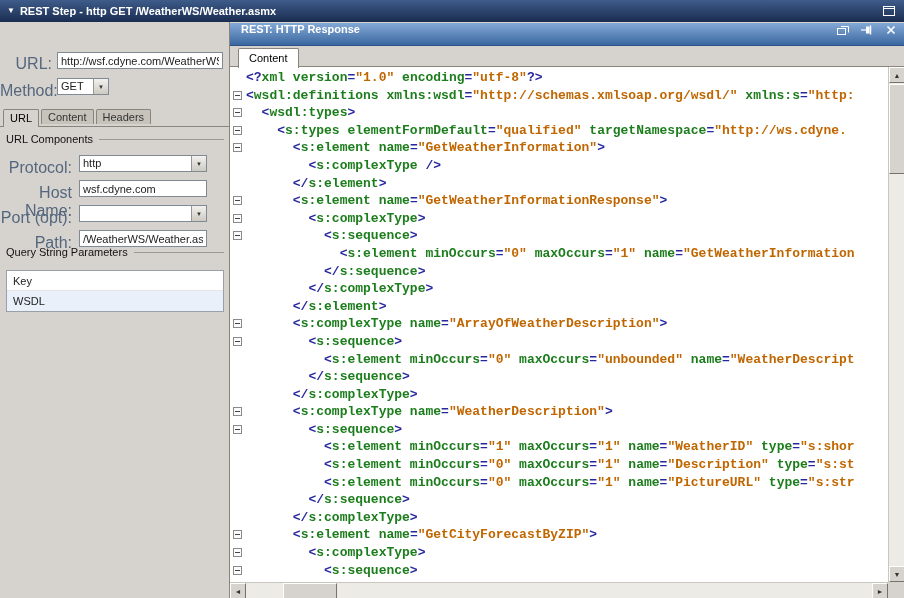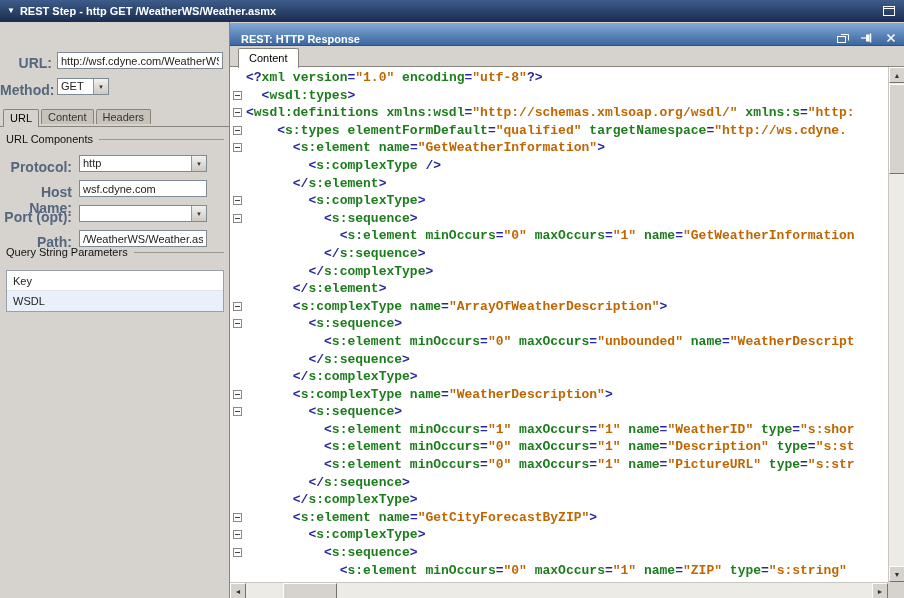--- a/index.html
+++ b/index.html
@@ -6,39 +6,39 @@
   html,body{margin:0;padding:0}
   body{width:904px;height:598px;position:relative;background:#d6d3ce;overflow:hidden;
        font-family:"Liberation Sans","DejaVu Sans",sans-serif}
   .titlebar{position:absolute;left:0;top:0;width:100%;height:22px;
     background:linear-gradient(180deg,#3e5c8a,#1a2c50);color:#fff;display:flex;align-items:center;
     gap:5px;padding:0 7px;font-size:11px;font-weight:bold}
   .collapse{font-size:8px;line-height:1}
   .spacer{flex:1}
   .tb-icon,.rh-icon{display:inline-flex;align-items:center;justify-content:center;width:16px;height:14px}
   .left-panel{position:absolute;left:0;top:22px;width:230px;bottom:0;background:#d6d3ce;border-right:1px solid #89857e}
-  .lp-label{position:absolute;font-size:14px;font-weight:bold;color:#54677e;text-align:right}
+  .lp-label{position:absolute;font-size:16px;font-weight:normal;color:#54677e;text-align:right}
   .lp-input{position:absolute;height:17px;border:1px solid #7f8a95;background:#fff;
     font-family:"Liberation Sans","DejaVu Sans",sans-serif;font-size:11px;padding:0 3px;color:#222}
   .combo{position:absolute;height:17px;border:1px solid #7f8a95;background:#fff;display:flex;align-items:stretch}
   .combo-val{flex:1;font-size:11px;padding:1px 3px;color:#222;overflow:hidden;white-space:nowrap}
   .combo-btn{width:15px;background:linear-gradient(180deg,#f2f1ee,#cdcac2);border-left:1px solid #9a968e;
     font-size:6px;color:#333;display:flex;align-items:center;justify-content:center}
   .lp-tabs{position:absolute;left:0;top:87px;width:230px;height:18px;display:flex;align-items:flex-start;
     padding-left:3px;border-bottom:1px solid #89857e}
   .lp-tab{font-size:11px;padding:1px 6px 2px;border:1px solid #89857e;border-bottom:none;
     border-radius:2px 2px 0 0;background:#c7c3bb;margin-right:2px;color:#333;height:15px;line-height:12px}
   .lp-tab.active{background:#d6d3ce;height:18px;line-height:14px;margin-bottom:-1px;z-index:2;position:relative;color:#000}
   .lp-section{position:absolute;left:6px;width:218px;display:flex;align-items:center;font-size:11px;font-weight:normal;color:#111}
   .lp-section::after{content:"";flex:1;margin-left:6px;border-top:1px solid #9c988f}
   .qlist{position:absolute;left:6px;top:248px;width:218px;border:1px solid #9aa0a8;background:#fff;font-size:11px}
   .qrow{height:20px;display:flex;align-items:center;padding:0 6px;border-bottom:1px solid #e4e4e4;color:#222}
   .qrow.alt{background:#e9f0f9;border-bottom:none}
   .resp-header{position:absolute;left:230px;top:23px;right:0;height:23px;
-    background:linear-gradient(180deg,#84a9d6,#3a67a0);color:#fff;display:flex;align-items:flex-end;gap:8px;
+    background:linear-gradient(180deg,#84a9d6,#3a67a0);color:#fff;display:flex;align-items:flex-start;gap:8px;
     padding:0 5px 0 11px;font-size:11px;font-weight:bold;border-bottom:1px solid #2d5286}
   .resp-tabs{position:absolute;left:230px;top:46px;right:0;height:21px;background:#d6d3ce;border-bottom:1px solid #89857e}
   .resp-tab{position:absolute;left:8px;top:2px;height:20px;padding:3px 10px;font-size:11px;background:#fff;
     border:1px solid #89857e;border-bottom:none;border-radius:2px 2px 0 0;z-index:2}
   .editor{position:absolute;left:230px;top:67px;width:658px;height:515px;background:#fff;overflow:hidden;
     font-family:"Liberation Mono","DejaVu Sans Mono",monospace;font-size:13px;font-weight:bold;
     line-height:17.6px;color:var(--xb,#26269e);padding-top:2px}
   .code-line{display:flex;height:17.6px;white-space:pre}
   .gutter{flex:0 0 16px;position:relative}
   .fold{position:absolute;left:3px;top:4px;width:9px;height:9px;border:1px solid #8a8a8a;background:#fcfcfc}
@@ -142,26 +142,27 @@
   </span>
 </div>
 
 <div class="resp-tabs">
   <span class="resp-tab">Content</span>
 </div>
 
 <div class="editor">
   <div id="editor-lines">
       <div class="code-line"><span class="gutter"></span><span class="txt"><span class="xb">&lt;?</span><span class="xt">xml</span> <span class="xa">version</span><span class="xb">=</span><span class="xv">"1.0"</span> <span class="xa">encoding</span><span class="xb">=</span><span class="xv">"utf-8"</span><span class="xb">?&gt;</span></span></div>
+      <div class="code-line"><span class="gutter"><span class="fold"></span></span><span class="txt"><span class="xb">&lt;</span><span class="xt">wsdl:definitions</span> <span class="xa">xmlns:wsdl</span><span class="xb">=</span><span class="xv">"http://schemas.xmlsoap.org/wsdl/"</span> <span class="xa">xmlns:s</span><span class="xb">=</span><span class="xv">"http:</span></span></div>
       <div class="code-line"><span class="gutter"><span class="fold"></span></span><span class="txt">  <span class="xb">&lt;</span><span class="xt">wsdl:types</span><span class="xb">&gt;</span></span></div>
-      <div class="code-line"><span class="gutter"><span class="fold"></span></span><span class="txt"><span class="xb">&lt;</span><span class="xt">wsdl:definitions</span> <span class="xa">xmlns:wsdl</span><span class="xb">=</span><span class="xv">"http://schemas.xmlsoap.org/wsdl/"</span> <span class="xa">xmlns:s</span><span class="xb">=</span><span class="xv">"http:</span></span></div>
       <div class="code-line"><span class="gutter"><span class="fold"></span></span><span class="txt">    <span class="xb">&lt;</span><span class="xt">s:types</span> <span class="xa">elementFormDefault</span><span class="xb">=</span><span class="xv">"qualified"</span> <span class="xa">targetNamespace</span><span class="xb">=</span><span class="xv">"http://ws.cdyne.</span></span></div>
       <div class="code-line"><span class="gutter"><span class="fold"></span></span><span class="txt">      <span class="xb">&lt;</span><span class="xt">s:element</span> <span class="xa">name</span><span class="xb">=</span><span class="xv">"GetWeatherInformation"</span><span class="xb">&gt;</span></span></div>
       <div class="code-line"><span class="gutter"></span><span class="txt">        <span class="xb">&lt;</span><span class="xt">s:complexType</span> <span class="xb">/&gt;</span></span></div>
       <div class="code-line"><span class="gutter"></span><span class="txt">      <span class="xb">&lt;/</span><span class="xt">s:element</span><span class="xb">&gt;</span></span></div>
+      <div class="code-line"><span class="gutter"><span class="fold"></span></span><span class="txt">      <span class="xb">&lt;</span><span class="xt">s:element</span> <span class="xa">name</span><span class="xb">=</span><span class="xv">"GetWeatherInformationResponse"</span><span class="xb">&gt;</span></span></div>
       <div class="code-line"><span class="gutter"><span class="fold"></span></span><span class="txt">        <span class="xb">&lt;</span><span class="xt">s:complexType</span><span class="xb">&gt;</span></span></div>
       <div class="code-line"><span class="gutter"><span class="fold"></span></span><span class="txt">          <span class="xb">&lt;</span><span class="xt">s:sequence</span><span class="xb">&gt;</span></span></div>
       <div class="code-line"><span class="gutter"></span><span class="txt">            <span class="xb">&lt;</span><span class="xt">s:element</span> <span class="xa">minOccurs</span><span class="xb">=</span><span class="xv">"0"</span> <span class="xa">maxOccurs</span><span class="xb">=</span><span class="xv">"1"</span> <span class="xa">name</span><span class="xb">=</span><span class="xv">"GetWeatherInformation</span></span></div>
       <div class="code-line"><span class="gutter"></span><span class="txt">          <span class="xb">&lt;/</span><span class="xt">s:sequence</span><span class="xb">&gt;</span></span></div>
       <div class="code-line"><span class="gutter"></span><span class="txt">        <span class="xb">&lt;/</span><span class="xt">s:complexType</span><span class="xb">&gt;</span></span></div>
       <div class="code-line"><span class="gutter"></span><span class="txt">      <span class="xb">&lt;/</span><span class="xt">s:element</span><span class="xb">&gt;</span></span></div>
       <div class="code-line"><span class="gutter"><span class="fold"></span></span><span class="txt">      <span class="xb">&lt;</span><span class="xt">s:complexType</span> <span class="xa">name</span><span class="xb">=</span><span class="xv">"ArrayOfWeatherDescription"</span><span class="xb">&gt;</span></span></div>
       <div class="code-line"><span class="gutter"><span class="fold"></span></span><span class="txt">        <span class="xb">&lt;</span><span class="xt">s:sequence</span><span class="xb">&gt;</span></span></div>
       <div class="code-line"><span class="gutter"></span><span class="txt">          <span class="xb">&lt;</span><span class="xt">s:element</span> <span class="xa">minOccurs</span><span class="xb">=</span><span class="xv">"0"</span> <span class="xa">maxOccurs</span><span class="xb">=</span><span class="xv">"unbounded"</span> <span class="xa">name</span><span class="xb">=</span><span class="xv">"WeatherDescript</span></span></div>
       <div class="code-line"><span class="gutter"></span><span class="txt">        <span class="xb">&lt;/</span><span class="xt">s:sequence</span><span class="xb">&gt;</span></span></div>

